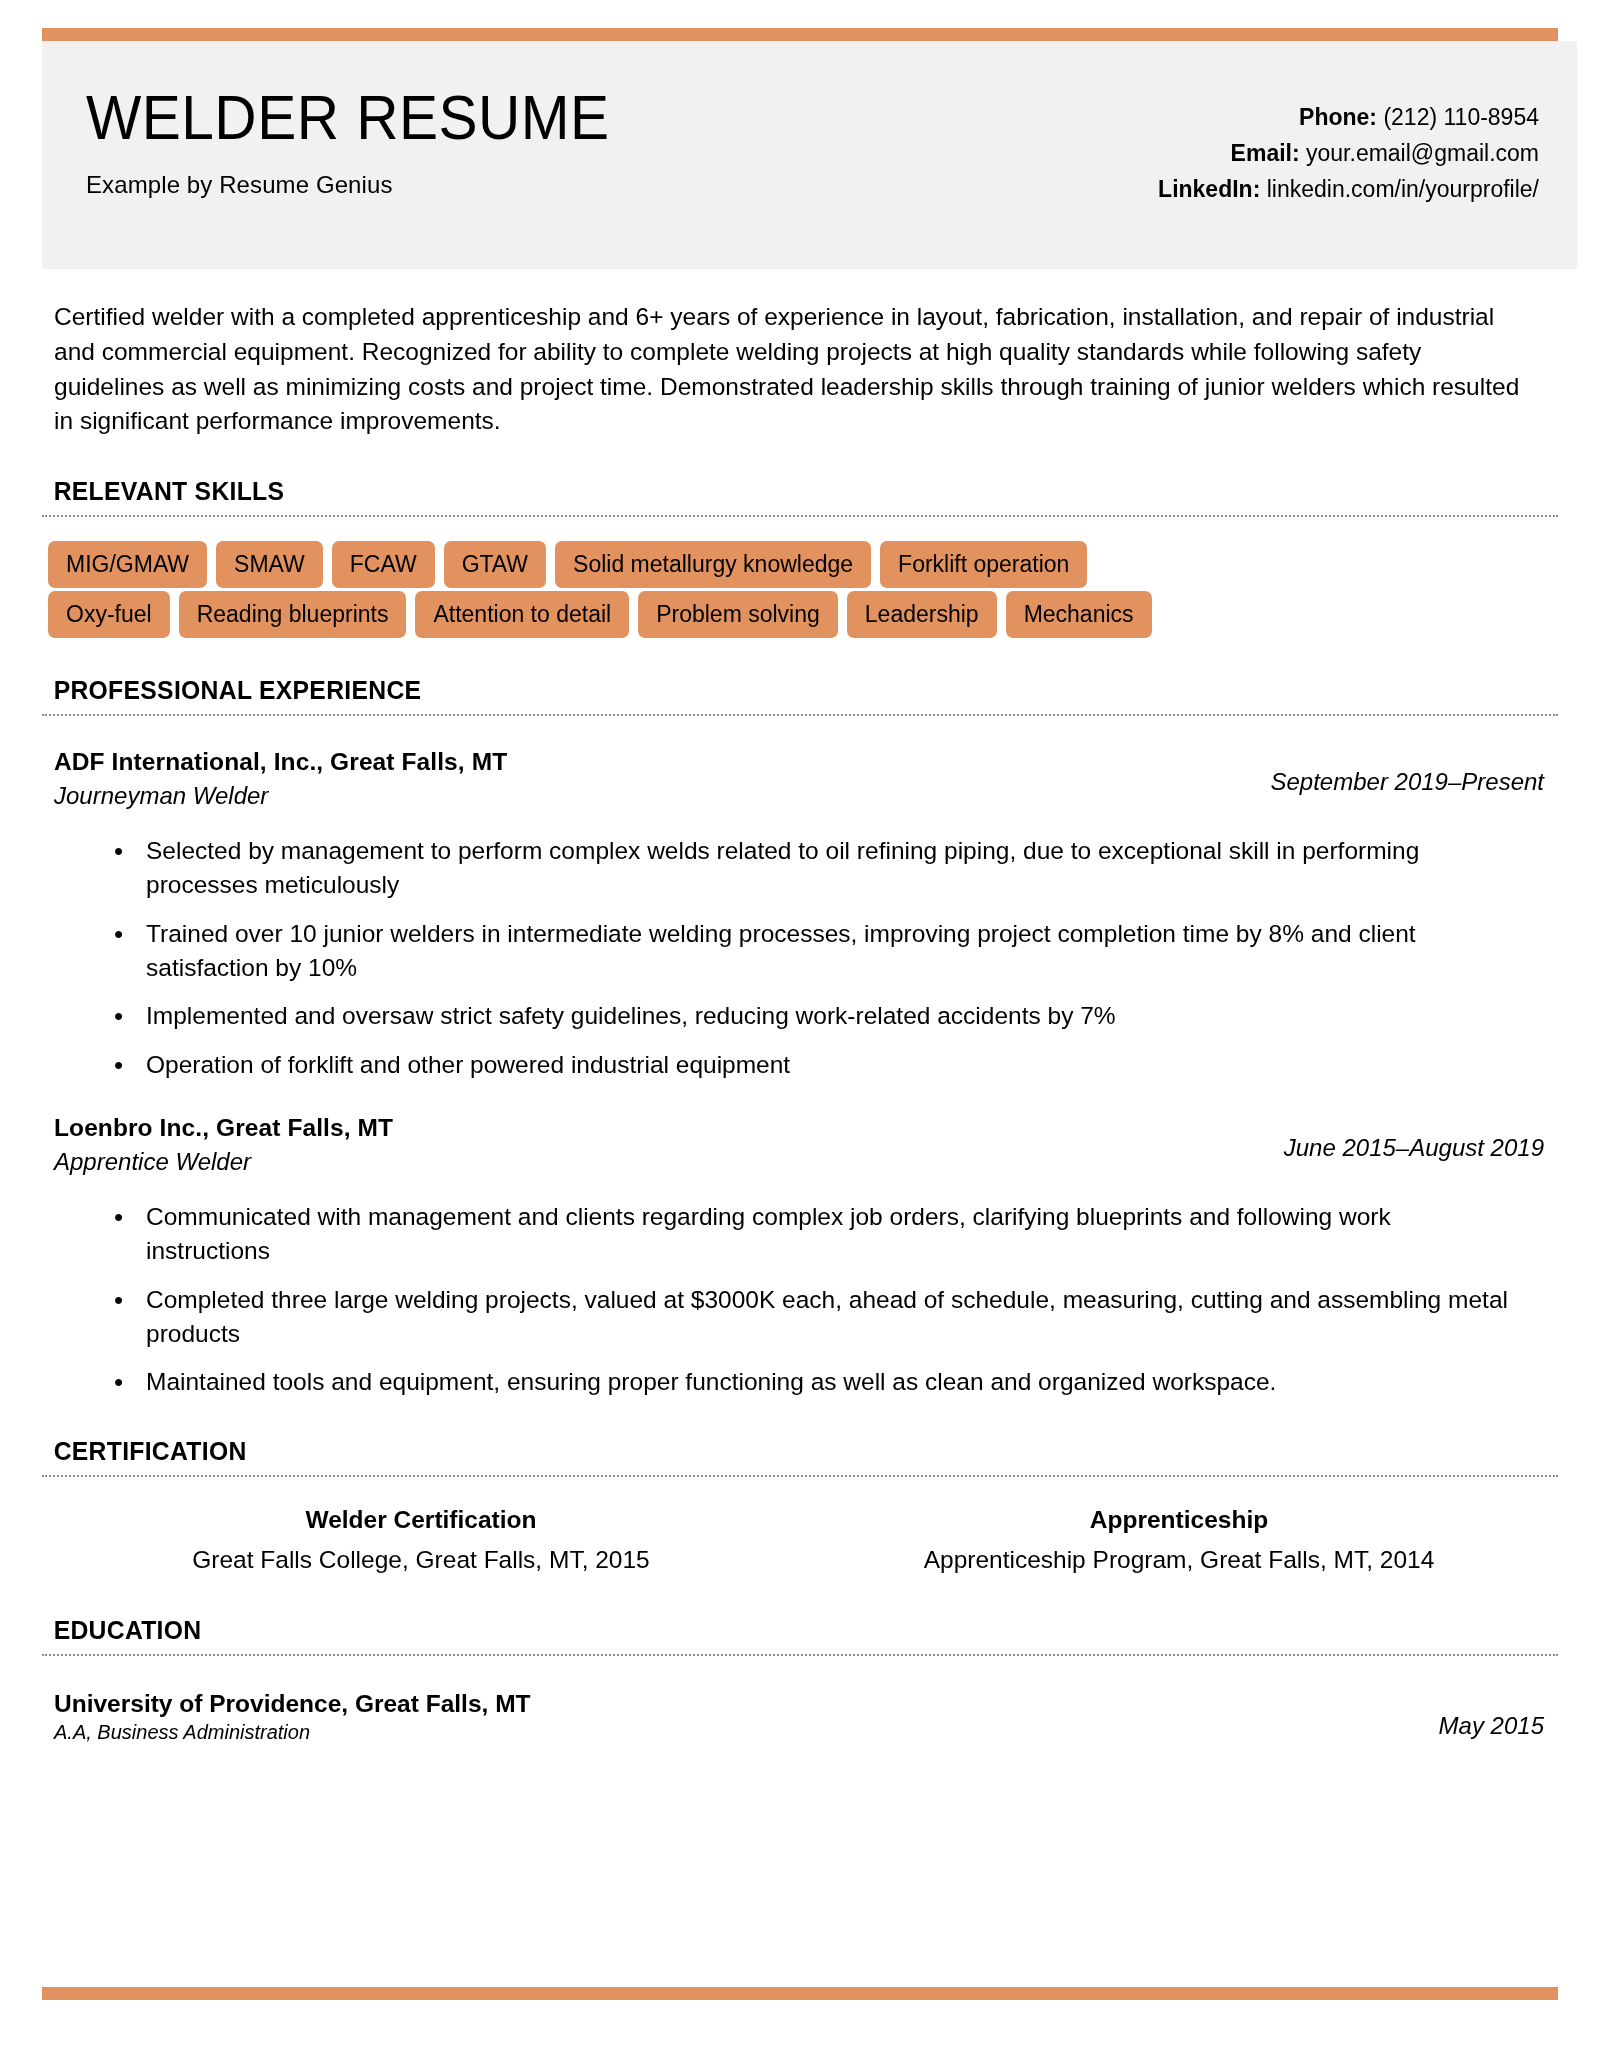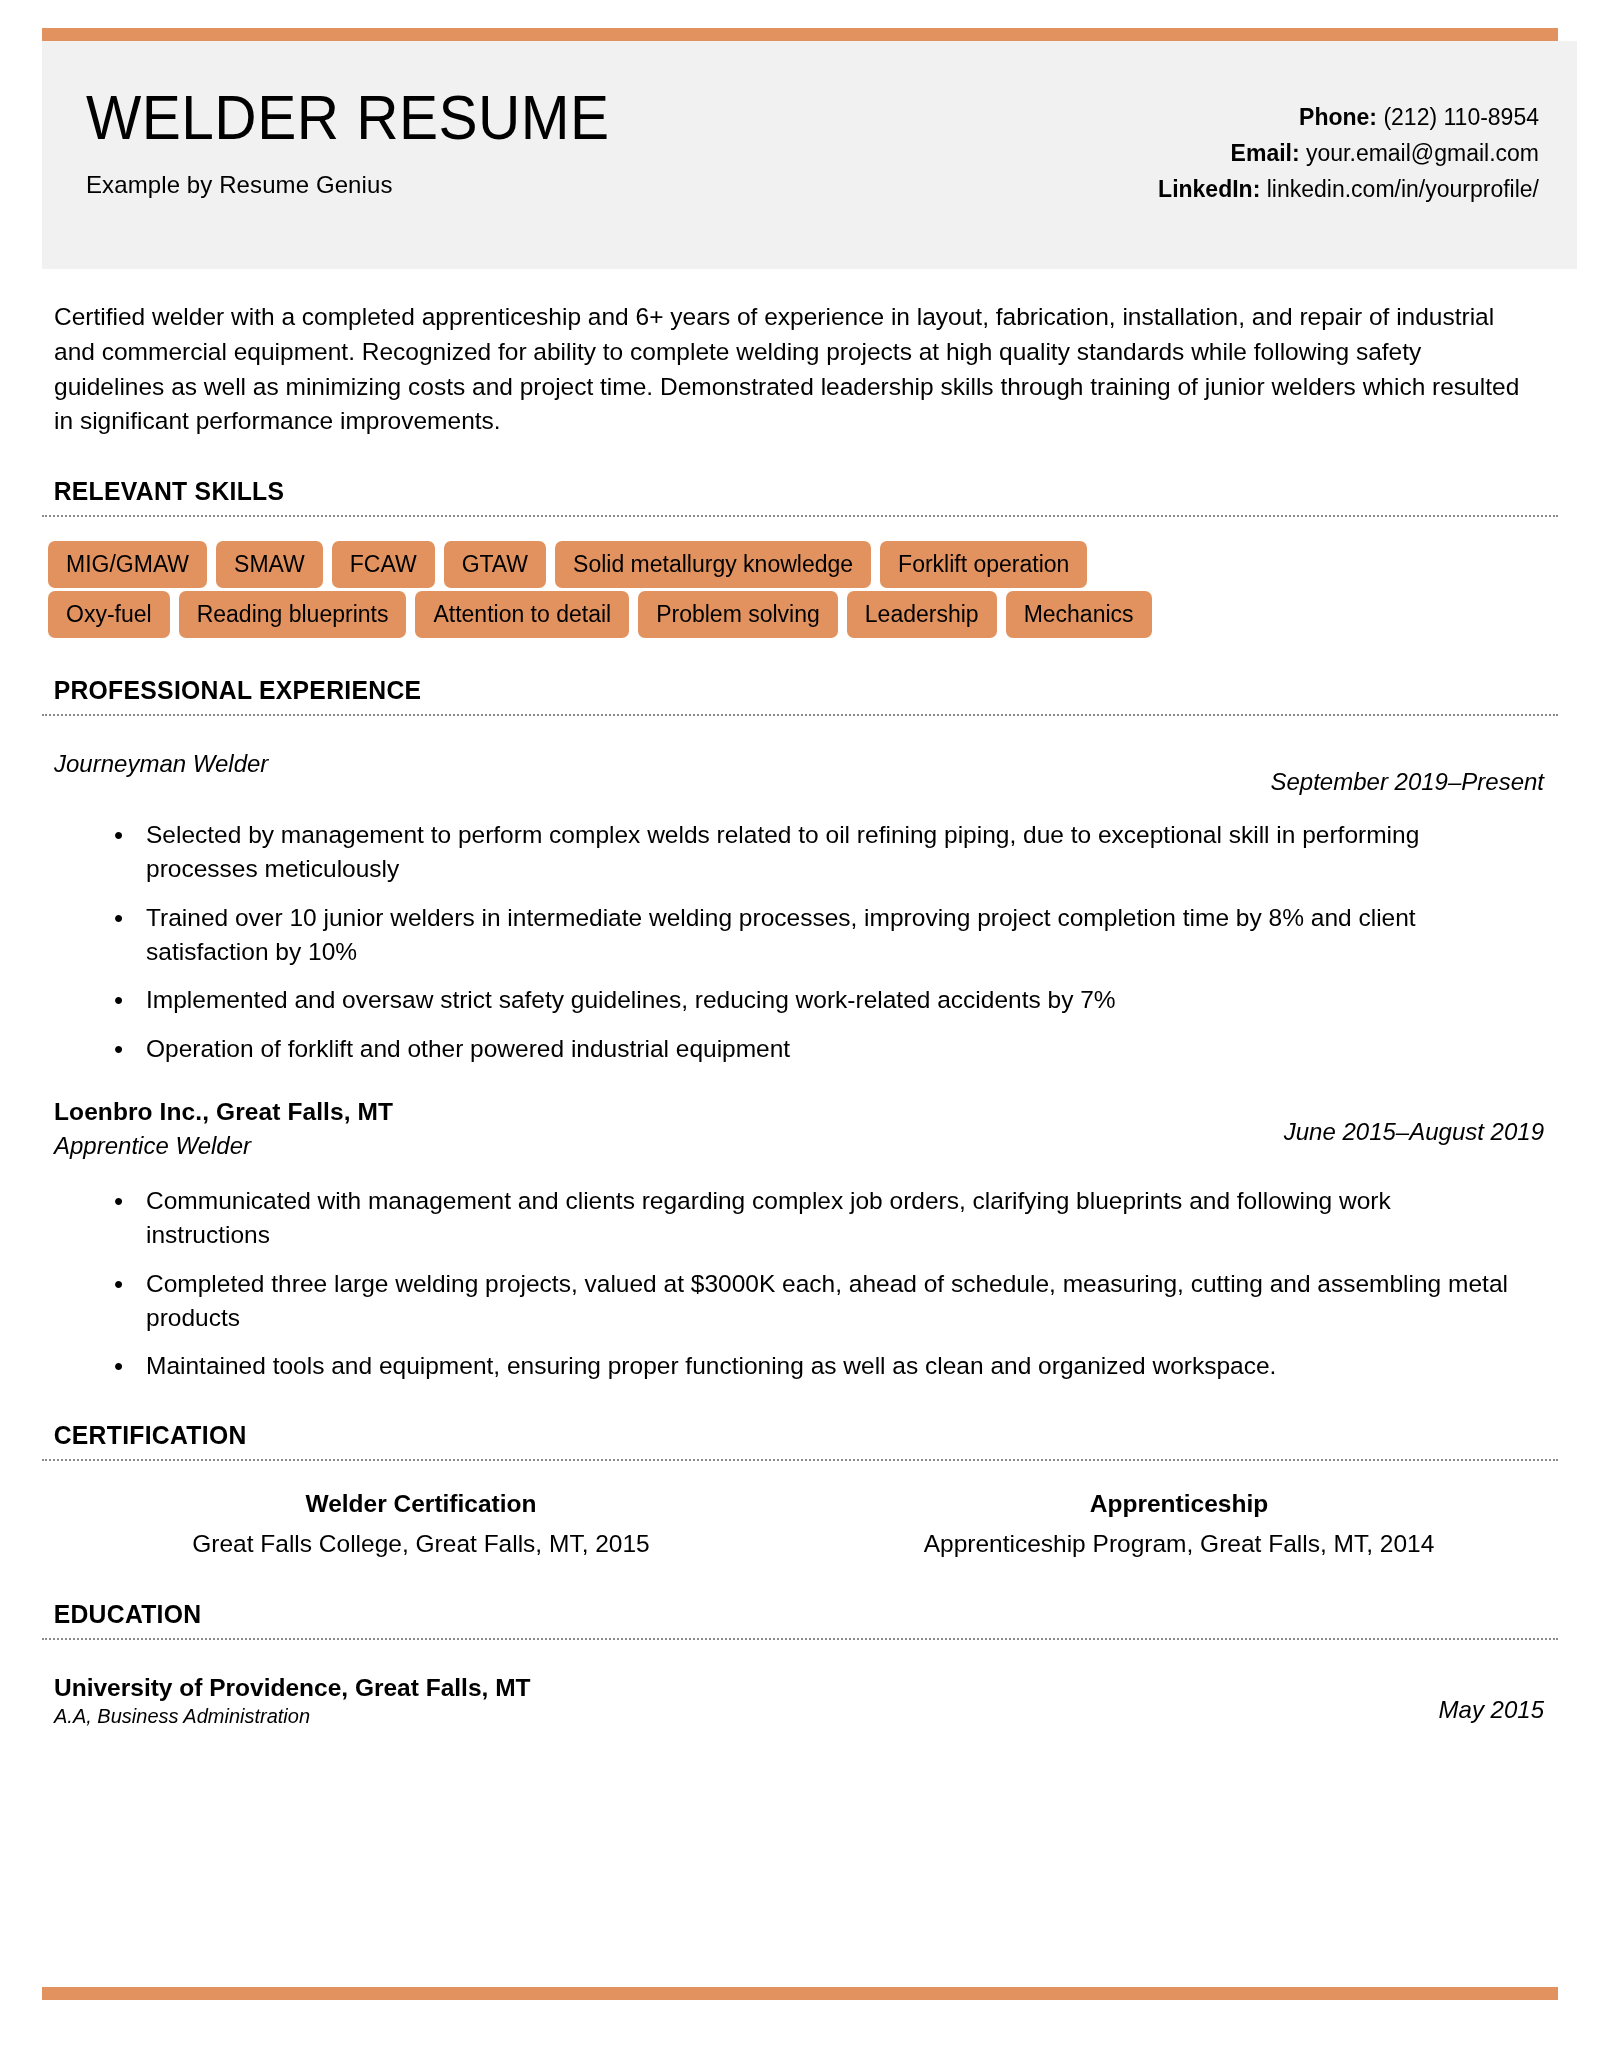--- a/index.html
+++ b/index.html
@@ -292,20 +292,21 @@
       </div>
     </div>
 
     <div class="section">
       <div class="section-title">PROFESSIONAL EXPERIENCE</div>
       <div class="section-rule"></div>
 
       <div class="job">
         <div class="job-head">
           <div class="job-left">
+            <div class="job-company">ADF International, Inc., Great Falls, MT</div>
             <div class="job-role">Journeyman Welder</div>
           </div>
           <div class="job-date">September 2019–Present</div>
         </div>
         <div class="bullets">
           <div class="bullet">Selected by management to perform complex welds related to oil refining piping, due to exceptional skill in performing processes meticulously</div>
           <div class="bullet">Trained over 10 junior welders in intermediate welding processes, improving project completion time by 8% and client satisfaction by 10%</div>
           <div class="bullet">Implemented and oversaw strict safety guidelines, reducing work-related accidents by 7%</div>
           <div class="bullet">Operation of forklift and other powered industrial equipment</div>
         </div>

